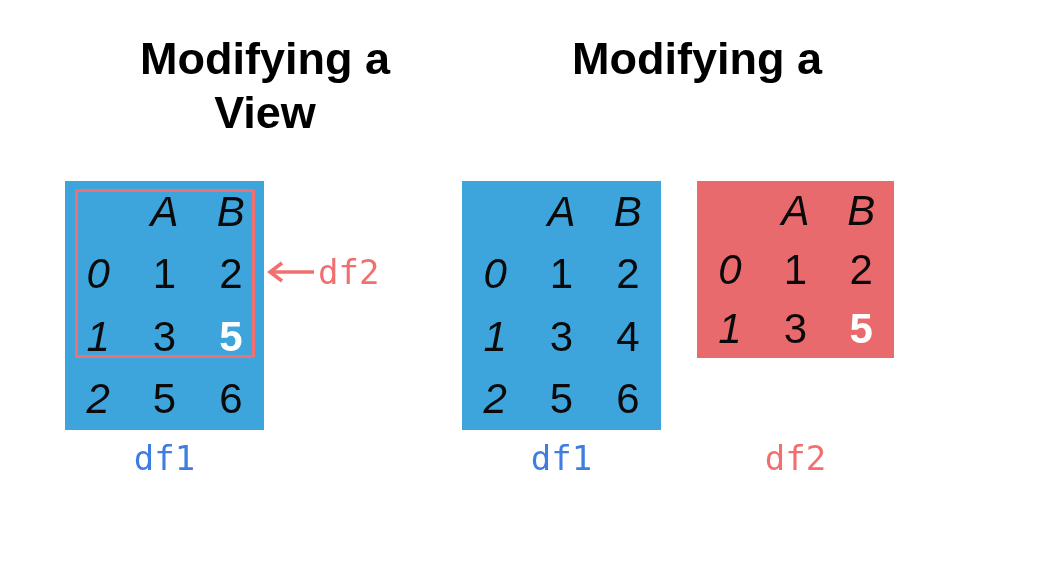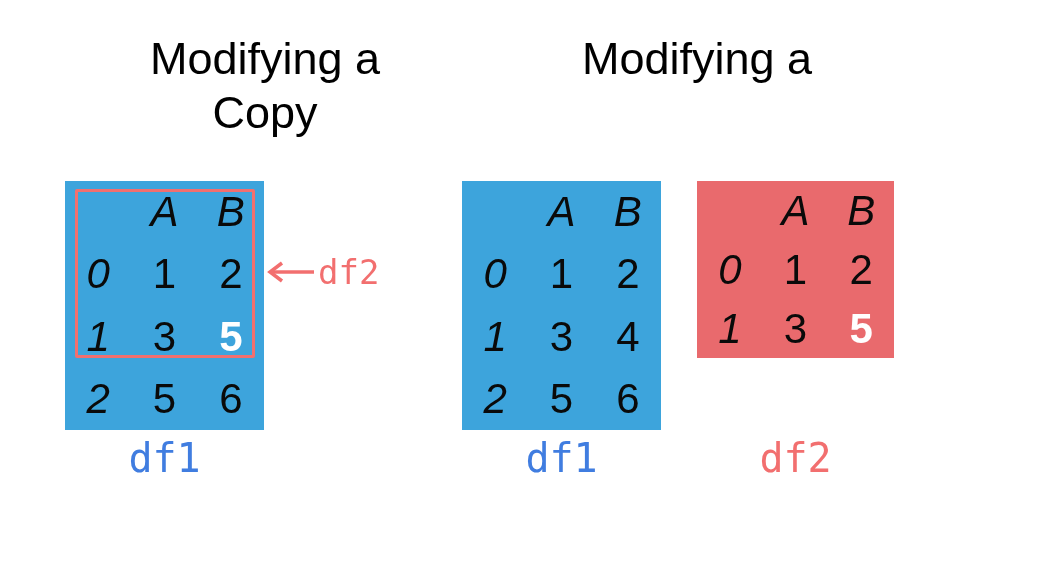--- a/index.html
+++ b/index.html
@@ -17,21 +17,21 @@
     height: 561px;
     background: #ffffff;
     overflow: hidden;
     font-family: "Liberation Sans", sans-serif;
   }
   .title {
     position: absolute;
     top: 32px;
     width: 530px;
     text-align: center;
-    font-weight: 400;
+    font-weight: 700;
     font-size: 45px;
     line-height: 54px;
     color: #000;
     letter-spacing: 0px;
   }
   .title-left { left: 0; }
   .title-right { left: 432px; }
 
   .dftable {
     position: absolute;
@@ -63,21 +63,21 @@
     border: 3px solid var(--salmon);
     border-radius: 2px;
     pointer-events: none;
   }
 
   .mono-label {
     position: absolute;
     top: 438px;
     text-align: center;
     font-family: "DejaVu Sans Mono", "Liberation Mono", monospace;
-    font-size: 40px;
+    font-size: 34px;
     line-height: 40px;
   }
   .lab1 { left: 65px;  width: 199px; color: var(--df1-blue); }
   .lab2 { left: 462px; width: 199px; color: var(--df1-blue); }
   .lab3 { left: 697px; width: 197px; color: var(--salmon); }
 
   .arrow-callout {
     position: absolute;
     left: 266px;
     top: 250px;
@@ -91,21 +91,21 @@
   }
   .arrow-callout svg { display: block; }
 </style>
 </head>
 <body>
 
 <div class="canvas">
 
   <div class="title title-left">
     <div>Modifying a</div>
-    <div>Copy</div>
+    <div>View</div>
   </div>
   <div class="title title-right">
     <div>Modifying a</div>
   </div>
 
   <div class="dftable blue t1">
     <div class="cell"></div>
     <div class="cell hdr">A</div>
     <div class="cell hdr">B</div>
 

